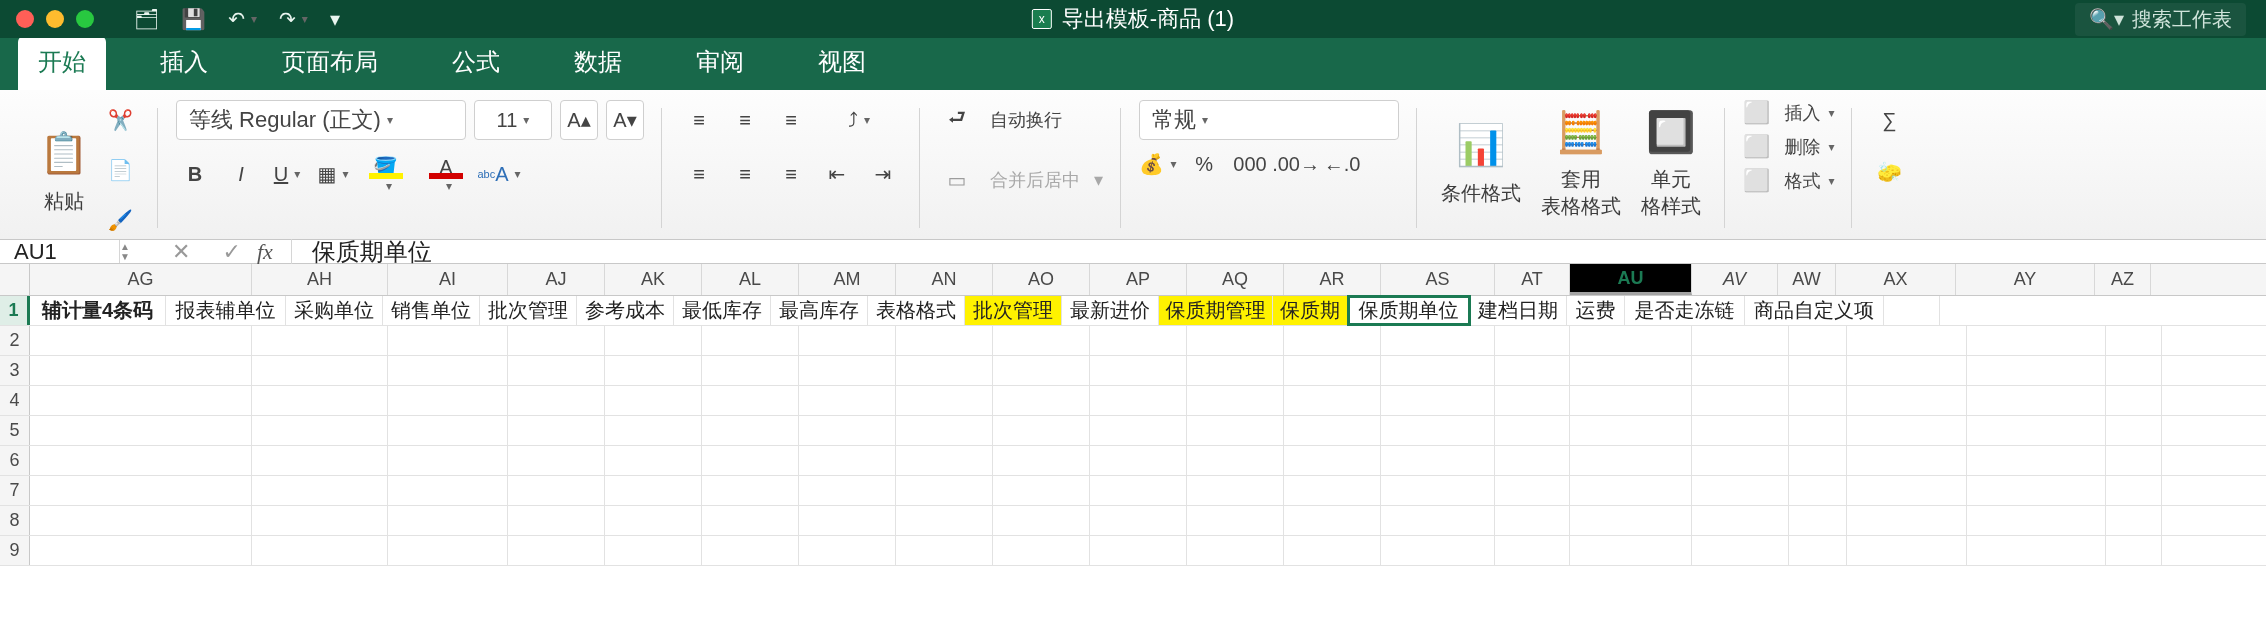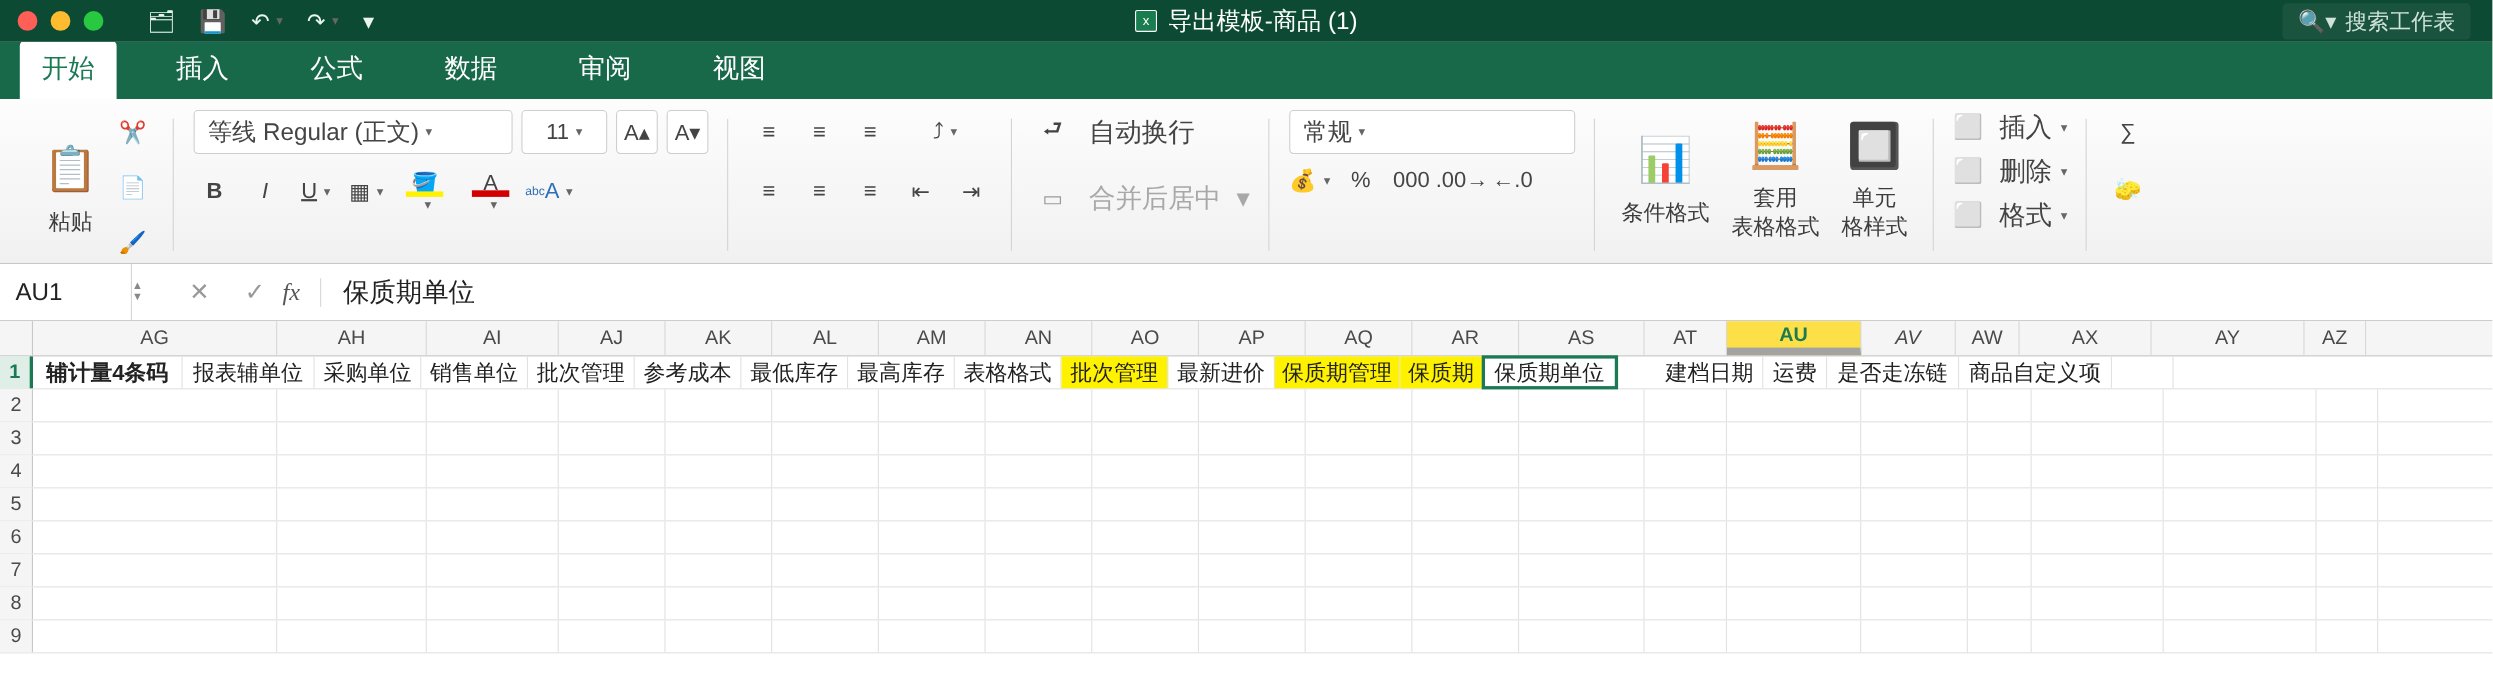--- a/index.html
+++ b/index.html
@@ -30,39 +30,39 @@
   .big-btn { display:flex; flex-direction:column; align-items:center; gap:6px; font-size:20px; color:#3d3d3d; padding: 4px 6px; }
   .big-btn .ic { width: 48px; height: 56px; display:flex; align-items:center; justify-content:center; font-size:40px; }
   .btn { height: 40px; min-width: 38px; border: 1px solid #cfcfcf; border-radius: 4px; background: #fff; display: inline-flex; align-items: center; justify-content: center; padding: 0 8px; font-size: 20px; color:#444; }
   .btn.flat { border-color: transparent; background: transparent; }
   .dd::after { content: "▾"; font-size: 12px; margin-left: 6px; color: #666; }
   .stack { display:flex; flex-direction:column; gap:10px; }
   .font-name { width: 290px; justify-content: flex-start; padding-left: 12px; font-size: 22px; }
   .font-size { width: 78px; }
   .mini { width: 38px; height:40px; }
   .color-bar { width: 34px; height: 6px; margin-top: -6px; }
-  .wrap-lbl { font-size: 24px; color:#444; margin-left:6px; }
+  .wrap-lbl { font-size: 18px; color:#444; margin-left:6px; }
   .wrap-lbl.dim { color:#a8a8a8; }
   .num-fmt { width: 260px; justify-content: flex-start; padding-left: 12px; font-size: 22px; }
 
   
-  .formula-bar { height: 52px; border-bottom: 1px solid #c8c8c8; display: flex; align-items: center; background:#fff; }
+  .formula-bar { height: 24px; border-bottom: 1px solid #c8c8c8; display: flex; align-items: center; background:#fff; }
   .namebox { width: 120px; border-right: 1px solid #d6d6d6; display:flex; align-items:center; padding-left:14px; font-size:22px; height:100%; }
   .namebox-spin { width: 26px; display:flex; flex-direction:column; font-size:10px; color:#888; line-height:10px; margin-right:10px; }
   .fx-btn { padding: 0 16px; font-size: 22px; color:#999; }
   .fx-lbl { font-style: italic; font-family: Georgia, serif; font-size: 22px; color:#555; margin-right: 10px; }
   .fx-sep { width:1px; height:26px; background:#d6d6d6; margin:0 8px; }
   .formula-input { flex:1; padding-left: 12px; font-size: 24px; }
 
   
   .grid { display:flex; flex-direction:column; }
   .col-headers { display:flex; height:32px; background:#f5f5f5; border-bottom:1px solid #c8c8c8; }
   .rowhdr-spacer { width:30px; border-right:1px solid #c8c8c8; }
   .ch { border-right:1px solid #d8d8d8; display:flex; align-items:center; justify-content:center; font-size:18px; color:#4a4a4a; }
-  .ch.active { background:#fde047; color:#1b7a53; font-weight:600; border-bottom:7px solid #a3a3a3; }
+  .ch.active { background:#000000; color:#1b7a53; font-weight:600; border-bottom:3px solid #a3a3a3; }
   .gr-row { display:flex; height:30px; border-bottom:1px solid #e2e2e2; }
   .rh { width:30px; background:#f5f5f5; border-right:1px solid #c8c8c8; display:flex; align-items:center; justify-content:center; font-size:18px; color:#4a4a4a; }
   .rh.active { background:#dfeee7; color:#1b7a53; font-weight:600; border-right:3px solid #1b7a53; }
   .cell { border-right:1px solid #e2e2e2; display:flex; align-items:center; justify-content:center; font-size:20px; white-space:nowrap; overflow:hidden; }
   .cell.hl { background:#fff200; }
   .cell.sel { outline:3px solid #1b7a53; outline-offset:-2px; z-index:2; position:relative; }
 </style>
 </head>
 <body>
 
@@ -85,20 +85,21 @@
   </div>
   <div class="search-area">
     <span>🔍▾</span>
     <span>搜索工作表</span>
   </div>
 </div>
 
 <div class="tabs-row">
   <div class="tab active">开始</div>
   <div class="tab">插入</div>
+  <div class="tab">页面布局</div>
   <div class="tab">公式</div>
   <div class="tab">数据</div>
   <div class="tab">审阅</div>
   <div class="tab">视图</div>
 </div>
 
 <div class="ribbon">
 
   <div class="group">
     <div class="row">
@@ -288,21 +289,21 @@
         <div class="cell" style="width: 97px;">批次管理</div>
         <div class="cell" style="width: 97px;">参考成本</div>
         <div class="cell" style="width: 97px;">最低库存</div>
         <div class="cell" style="width: 97px;">最高库存</div>
         <div class="cell" style="width: 97px;">表格格式</div>
         <div class="cell hl" style="width: 97px;">批次管理</div>
         <div class="cell" style="width: 97px;">最新进价</div>
         <div class="cell hl" style="width: 114px;">保质期管理</div>
         <div class="cell hl" style="width: 75px; text-align: right;">保质期</div>
         <div class="cell sel" style="width: 122px;">保质期单位</div>
-        <div class="cell" style="width: 97px; margin-left: 36px;">建档日期</div>
+        <div class="cell" style="width: 97px;">建档日期</div>
         <div class="cell" style="width: 58px;">运费</div>
         <div class="cell" style="width: 120px;">是否走冻链</div>
         <div class="cell" style="width: 139px;">商品自定义项</div>
         <div class="cell" style="width: 56px;"></div>
       </div>
       <div class="gr-row">
         <div class="rh">2</div>
         <div class="cell" style="width: 222px;"></div>
         <div class="cell" style="width: 136px;"></div>
         <div class="cell" style="width: 120px;"></div>

